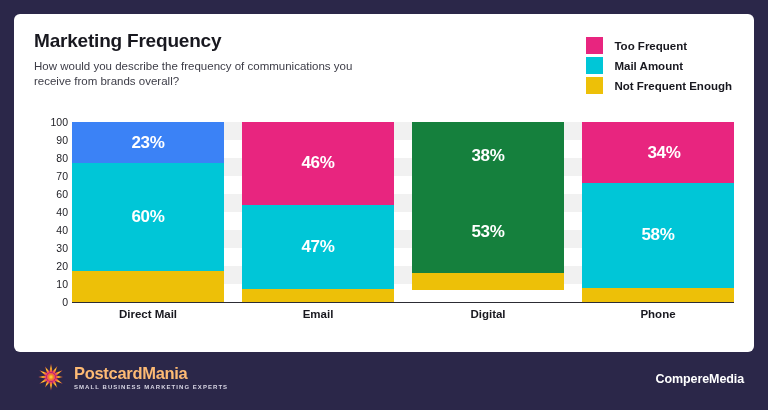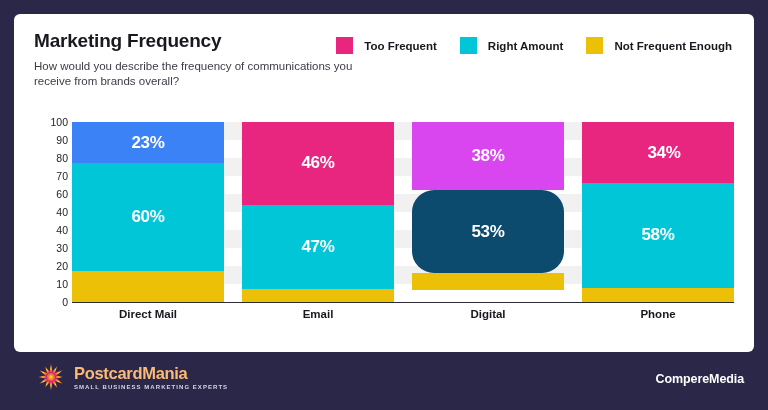--- a/index.html
+++ b/index.html
@@ -46,22 +46,22 @@
     line-height: 15px;
     color: #3d3d47;
   }
 
   
   .legend {
     position: absolute;
     right: 22px;
     top: 23px;
     display: flex;
-    flex-direction: row;
-    gap: 23px;
+    flex-direction: column;
+    gap: 3px;
   }
   .legend-row {
     display: flex;
     align-items: center;
     gap: 11px;
   }
   .legend-swatch {
     width: 17px;
     height: 17px;
     flex: 0 0 17px;
@@ -225,21 +225,21 @@
   <div class="head-title">Marketing Frequency</div>
   <div class="head-sub">How would you describe the frequency of communications you receive from brands overall?</div>
 
   <div class="legend" id="legend">
       <div class="legend-row">
         <span class="legend-swatch" style="background: rgb(232, 37, 127);"></span>
         <span class="legend-label">Too Frequent</span>
       </div>
       <div class="legend-row">
         <span class="legend-swatch" style="background: rgb(0, 198, 215);"></span>
-        <span class="legend-label">Right Amount</span>
+        <span class="legend-label">Mail Amount</span>
       </div>
       <div class="legend-row">
         <span class="legend-swatch" style="background: rgb(237, 192, 8);"></span>
         <span class="legend-label">Not Frequent Enough</span>
       </div>
     </div>
 
   <div class="plot-wrap">
     <div class="yaxis" id="yaxis">
         <div class="ytick" style="top: 0px;">100</div>
@@ -275,24 +275,24 @@
           <div class="bar">
             <div class="seg" style="background: rgb(232, 37, 127); height: 82.8px;">
               <span class="seg-label">46%</span>
             </div>
             <div class="seg" style="background: rgb(0, 198, 215); height: 84.6px;">
               <span class="seg-label">47%</span>
             </div>
             <div class="seg" style="background: rgb(237, 192, 8); height: 12.6px;"></div>
           </div>
           <div class="bar">
-            <div class="seg" style="background: #d946ef; height: 68.4px;">
+            <div class="seg" style="background: #15803d; height: 68.4px;">
               <span class="seg-label">38%</span>
             </div>
-            <div class="seg" style="background: #0c4a6e; height: 83px; border-radius: 22px;">
+            <div class="seg" style="background: #15803d; height: 83px;">
               <span class="seg-label">53%</span>
             </div>
             <div class="seg" style="background: rgb(237, 192, 8); height: 16.2px;"></div>
           </div>
           <div class="bar">
             <div class="seg" style="background: rgb(232, 37, 127); height: 61.2px; padding-left: 12px;">
               <span class="seg-label">34%</span>
             </div>
             <div class="seg" style="background: rgb(0, 198, 215); height: 104.4px;">
               <span class="seg-label">58%</span>

